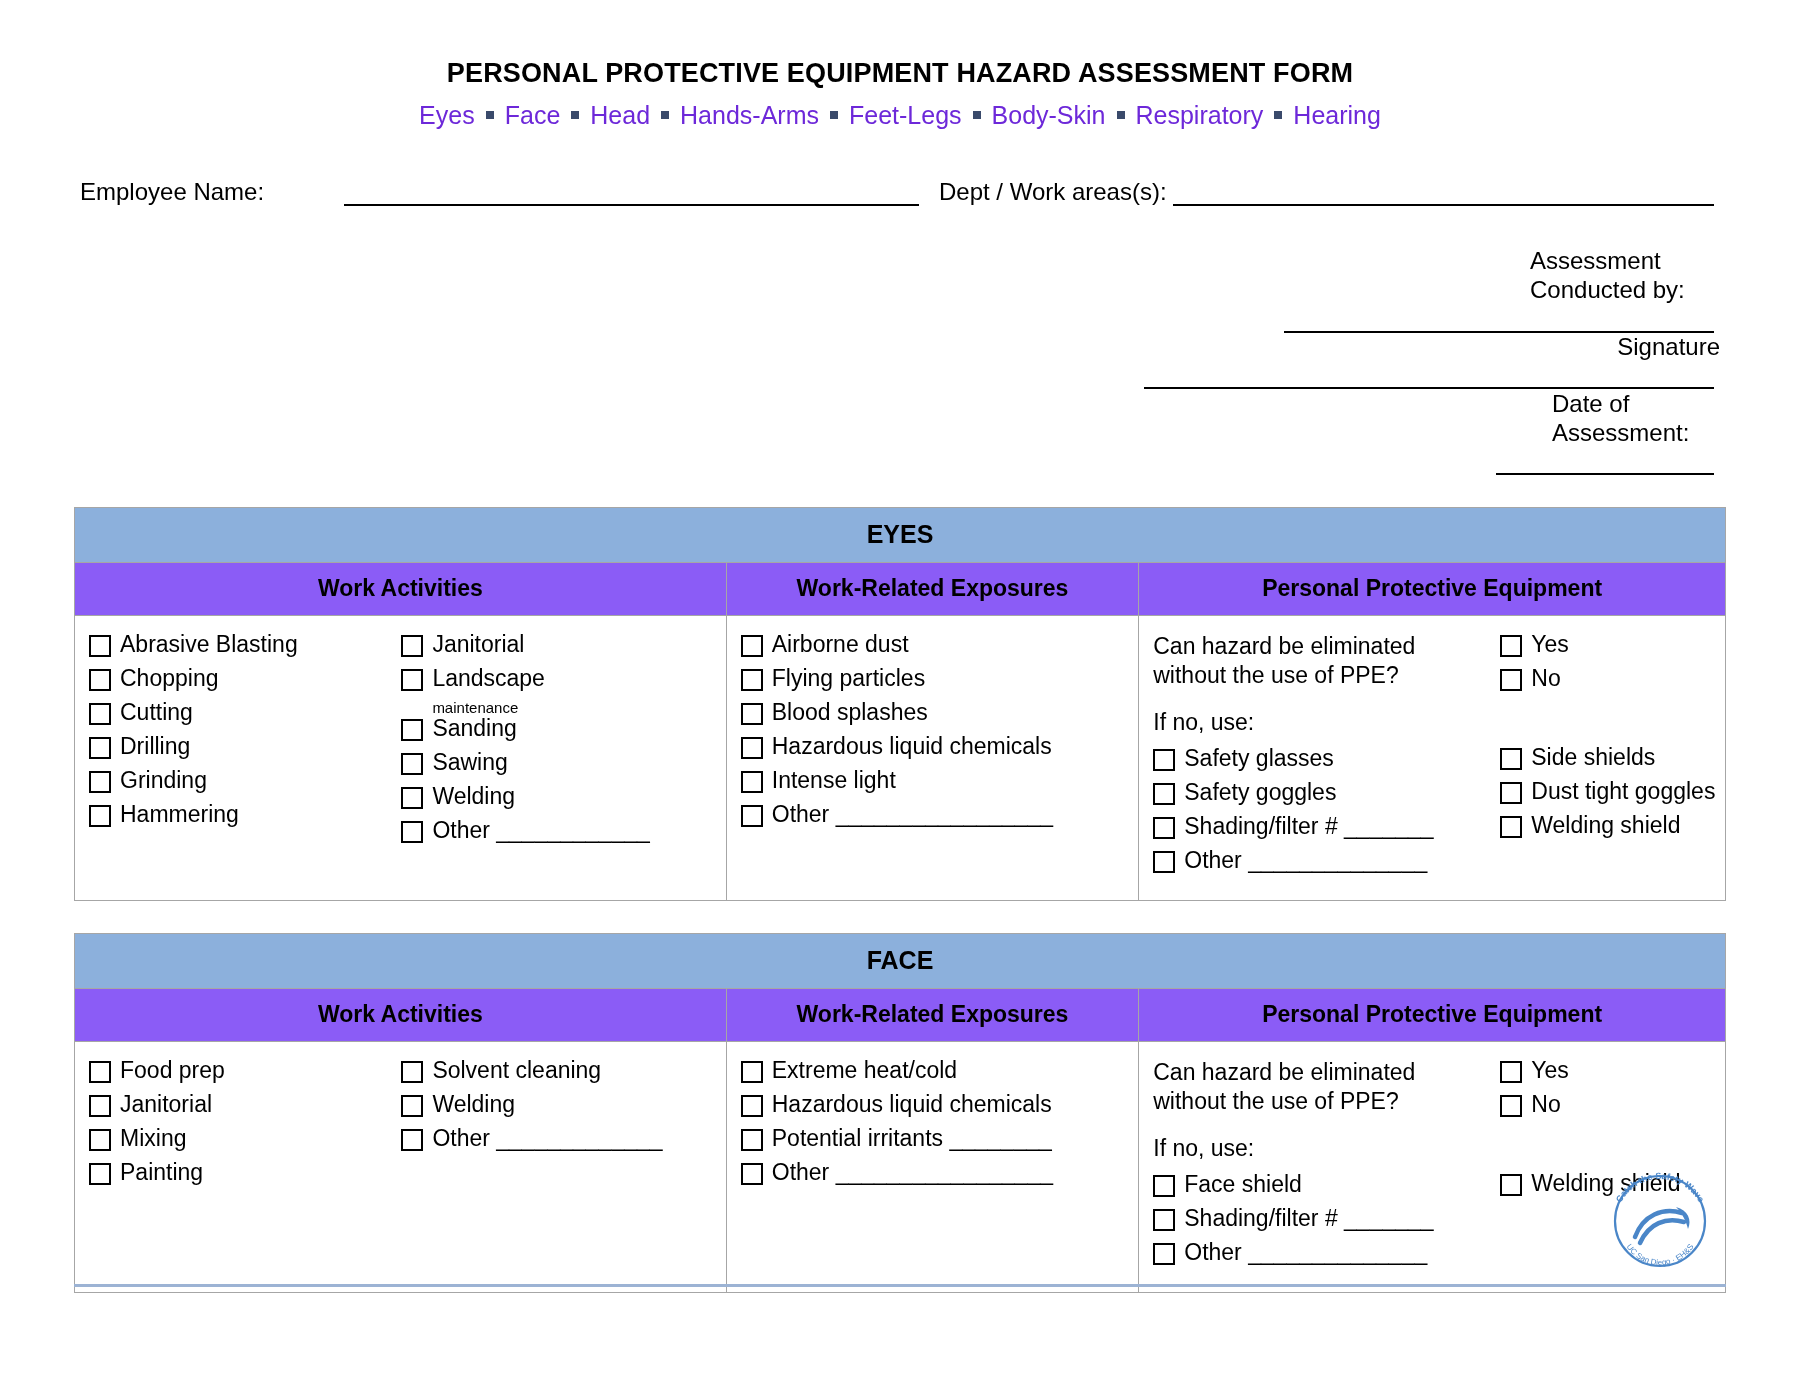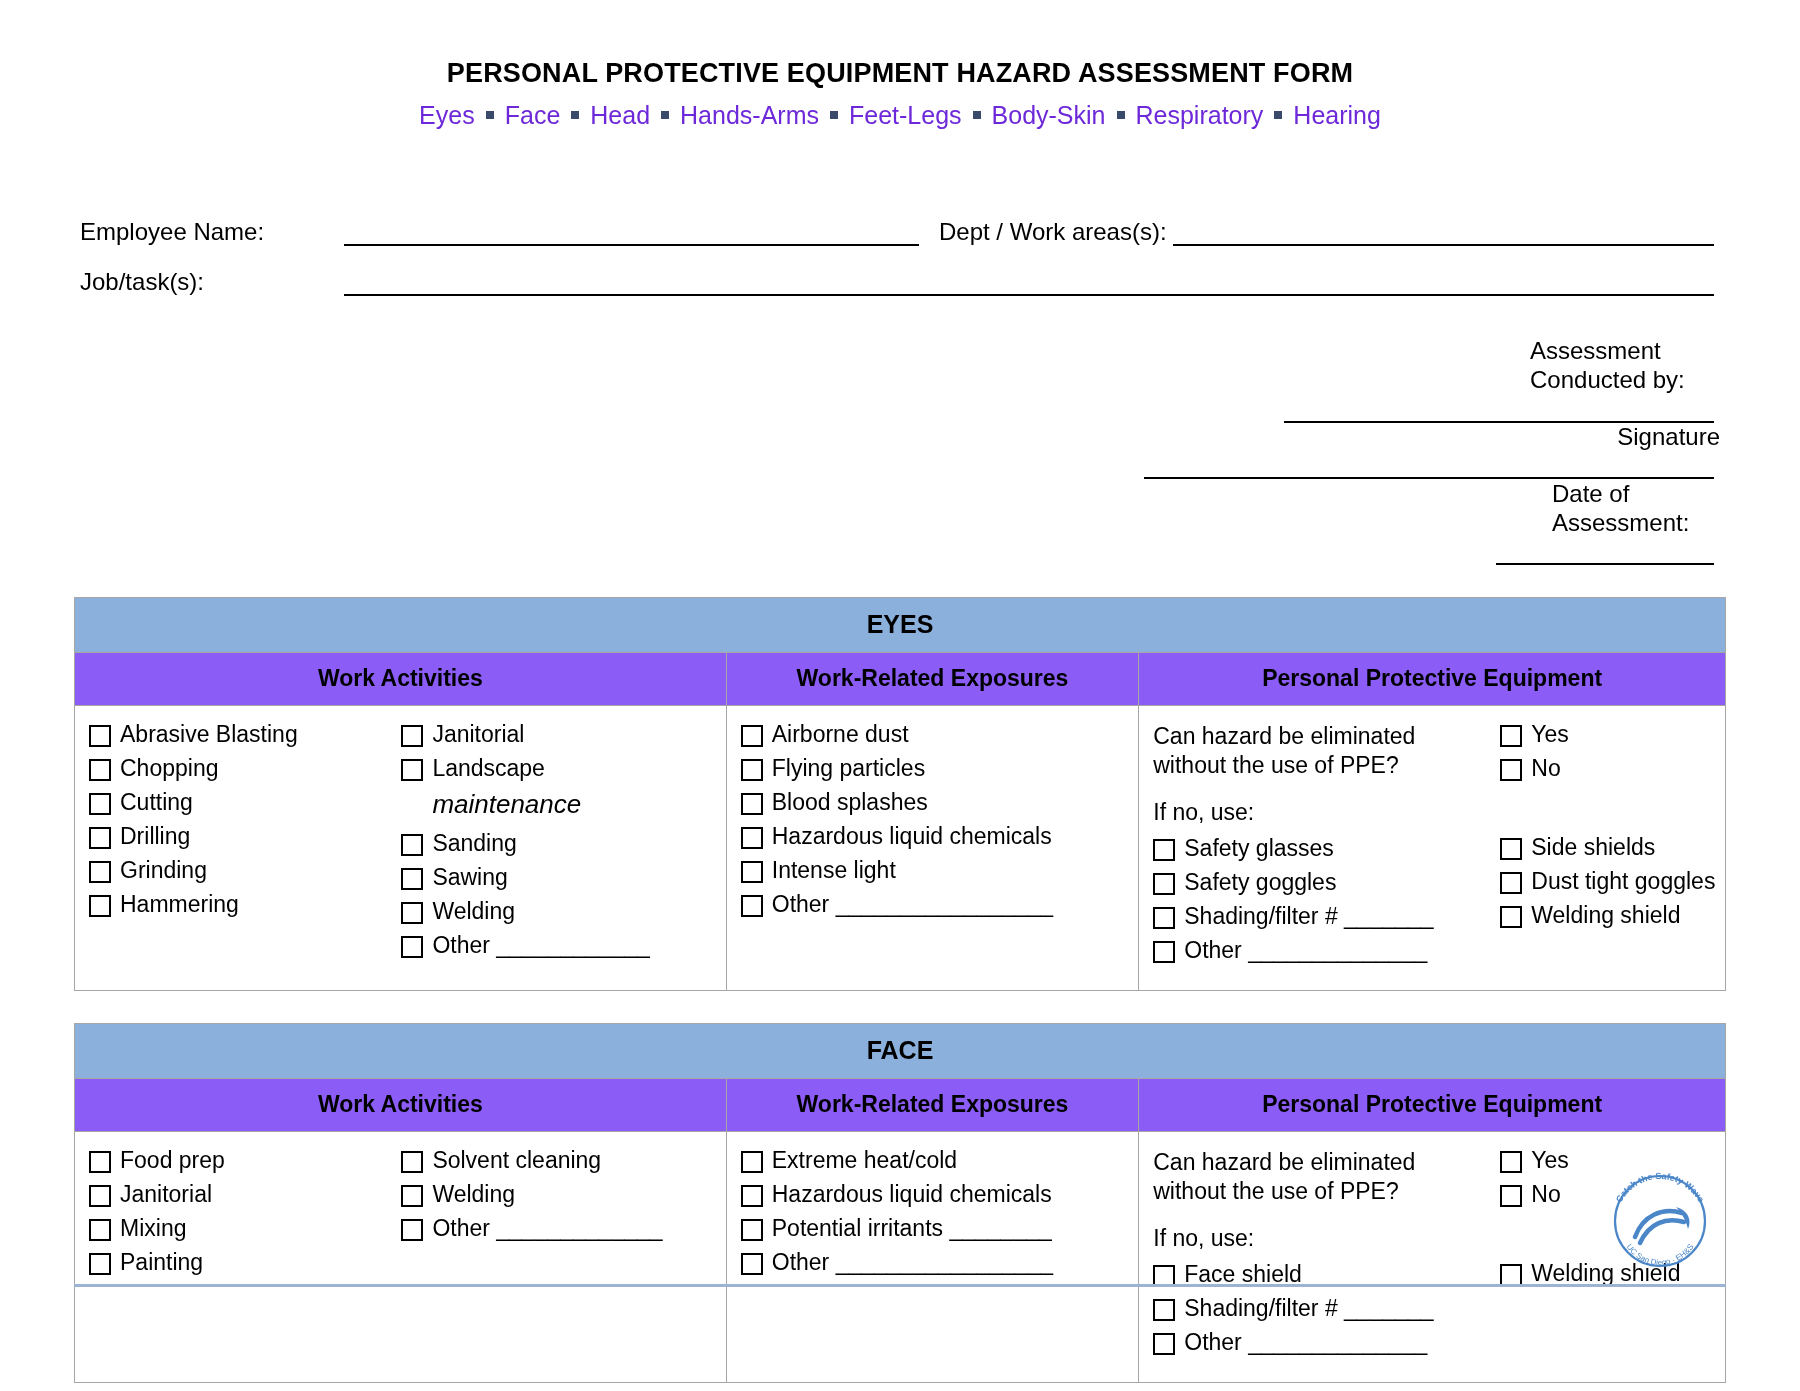--- a/index.html
+++ b/index.html
@@ -59,21 +59,21 @@
   }
   .flabel { white-space: pre; }
   .fline {
     border-bottom: 2.5px solid #000;
     height: 26px;
     margin: 0 6px;
   }
 
   .label-w1 { width: 258px; }
   .line-emp { width: 575px; }
-  .label-dept { padding-left: 14px; margin-top: 40px; }
+  .label-dept { padding-left: 14px; }
   .line-dept { flex: 1 1 auto; }
   .line-job { flex: 1 1 auto; }
 
   .frow3 { align-items: flex-end; margin-bottom: 0; flex-direction: column; }
   .two-line-label {
     line-height: 1.22;
     white-space: pre-line;
     width: 190px;
   }
   .line-cond { width: 430px; }
@@ -138,26 +138,25 @@
     width: 22px; height: 22px;
     border: 2px solid #000;
     box-sizing: border-box;
     flex: 0 0 auto;
     margin-right: 9px;
     margin-top: 3px;
     background: #fff;
   }
   .cb-text { white-space: pre; }
   .cont-line {
-    font-size: 26px;
+    font-size: 15px;
     line-height: 1.08;
-    margin-bottom: 13px;
+    margin-bottom: 0;
     padding-left: 31px;
     white-space: pre;
-    font-style: italic;
   }
 
   .ppe-q {
     font-size: 23px;
     line-height: 1.26;
     white-space: pre-line;
     margin-bottom: 19px;
   }
   .ifno {
     font-size: 23px;
@@ -197,24 +196,20 @@
 
   <div class="fields">
 
     <div class="frow">
       <span class="flabel label-w1">Employee Name:</span>
       <span class="fline line-emp"></span>
       <span class="flabel label-dept">Dept / Work areas(s):</span>
       <span class="fline line-dept"></span>
     </div>
 
-    <div class="frow">
-      <span class="flabel label-w1">Job/task(s):</span>
-      <span class="fline line-job"></span>
-    </div>
 
     <div style="height:18px"></div>
 
     <div class="frow frow3">
       <span class="flabel two-line-label">Assessment
 Conducted by:</span>
       <span class="fline line-cond"></span>
       <span class="flabel sig-label">Signature</span>
       <span class="fline line-sig"></span>
       <span class="flabel date-label">Date of

